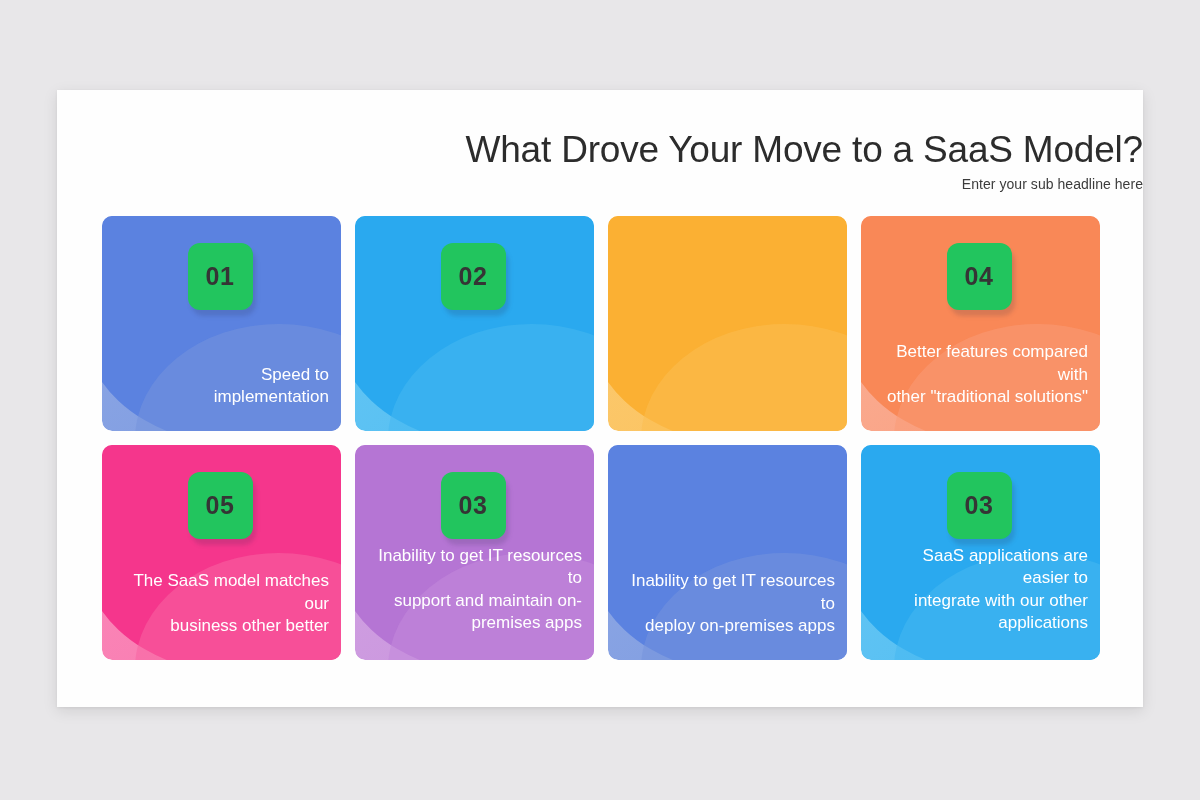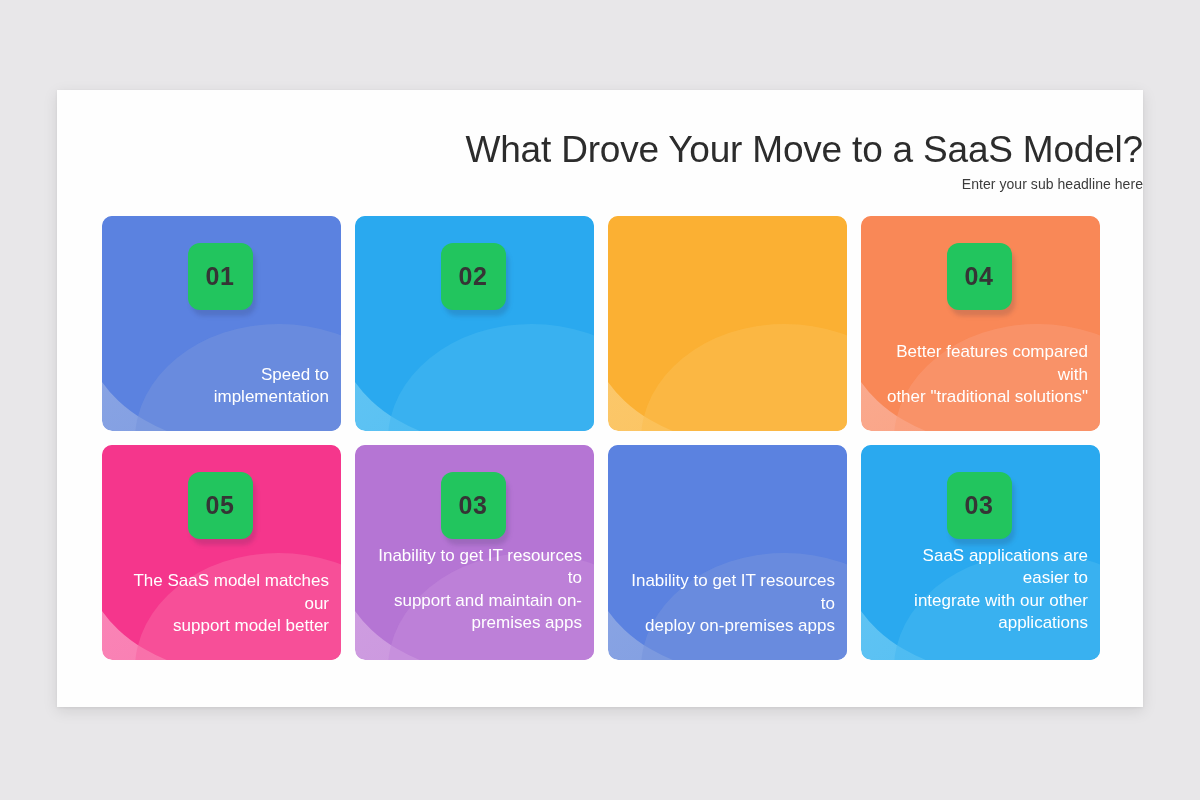--- a/index.html
+++ b/index.html
@@ -210,21 +210,21 @@
         <div class="card-base" style="background: linear-gradient(145deg, rgb(250, 139, 186) 0%, rgb(249, 122, 176) 100%);"></div>
         <div class="card-wave" style="background: rgb(245, 54, 140);"></div>
         <div class="card-wave2" style="background: rgb(247, 101, 162);"></div>
         <div class="number-plate-wrap">
           <div class="number-plate-shadow"></div>
           <div class="number-plate">
             <span class="number-plate-text">05</span>
           </div>
         </div>
         <div class="card-caption">The SaaS model matches our
-support model better</div>
+business other better</div>
       </div>
       <div class="card">
         <div class="card-base" style="background: linear-gradient(145deg, rgb(210, 163, 227) 0%, rgb(201, 148, 221) 100%);"></div>
         <div class="card-wave" style="background: rgb(181, 117, 212);"></div>
         <div class="card-wave2" style="background: rgb(195, 137, 218);"></div>
         <div class="number-plate-wrap">
           <div class="number-plate-shadow"></div>
           <div class="number-plate">
             <span class="number-plate-text">03</span>
           </div>

